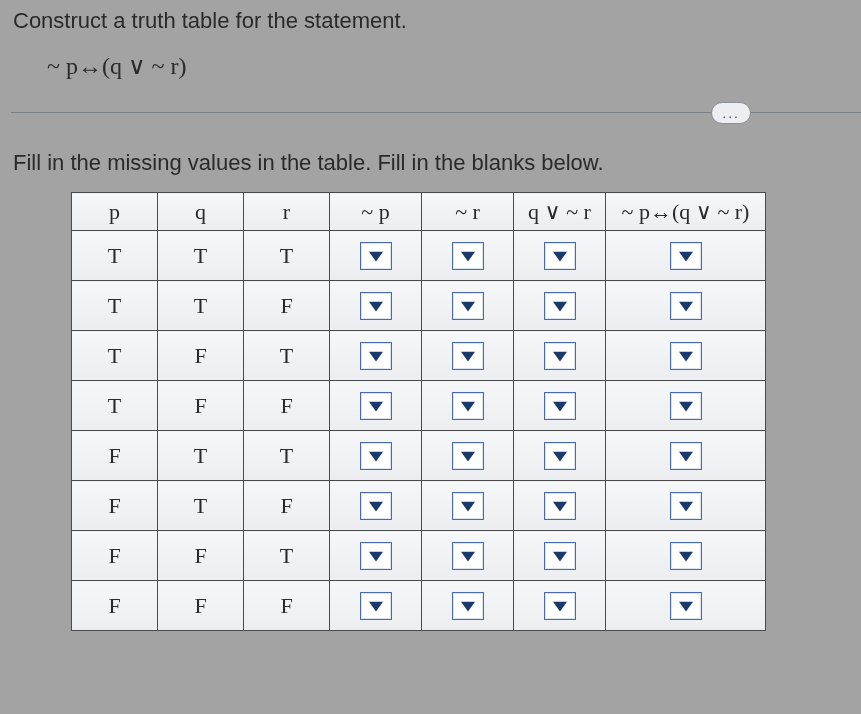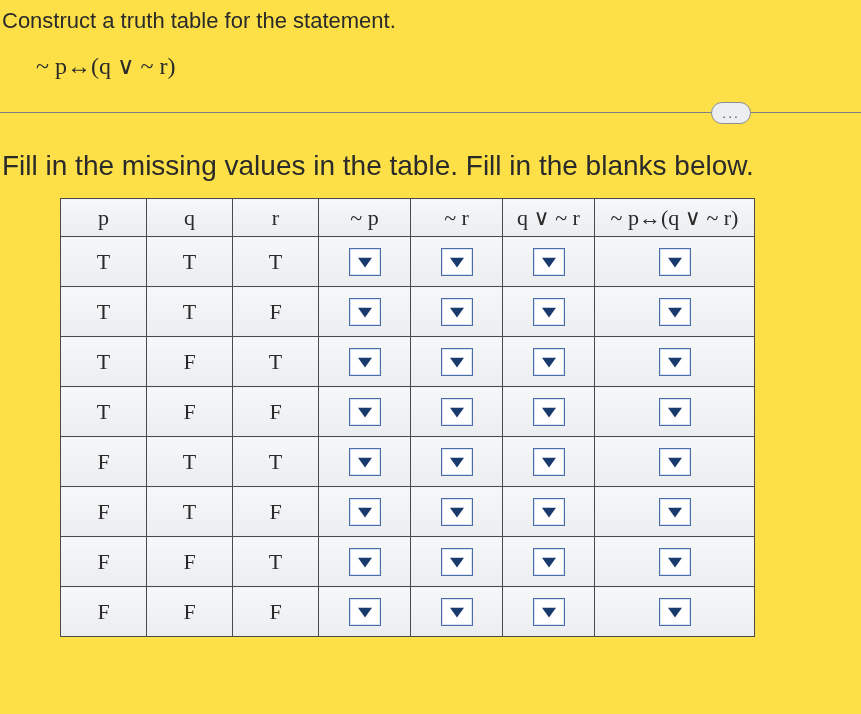--- a/index.html
+++ b/index.html
@@ -5,24 +5,24 @@
   * { box-sizing: border-box; margin: 0; padding: 0; }
   body {
     font-family: Arial, Helvetica, sans-serif;
     background: #e8ebee;
     width: 861px;
     height: 714px;
     overflow: hidden;
     position: relative;
   }
   .page {
-    background: #fde047;
+    background: #a3a3a3;
     width: 100%;
     height: 100%;
-    padding: 8px 0 0 0;
+    padding: 8px 0 0 11px;
   }
   .problem-text {
     font-size: 22px;
     color: #2a2a2a;
     padding: 0 10px 14px 2px;
   }
   .statement {
     font-size: 24px;
     color: #2a2a2a;
     padding: 4px 0 20px 36px;
@@ -48,21 +48,21 @@
     background: #eceef1;
     border: 1px solid #8a8f95;
     border-radius: 12px;
     padding: 2px 10px;
     font-size: 14px;
     color: #555;
     letter-spacing: 2px;
     cursor: pointer;
   }
   .instructions {
-    font-size: 28px;
+    font-size: 22px;
     color: #2a2a2a;
     padding: 0 10px 16px 2px;
   }
   .table-wrap {
     padding-left: 60px;
   }
   table.truth {
     border-collapse: collapse;
     background: #f4f5f7;
   }

